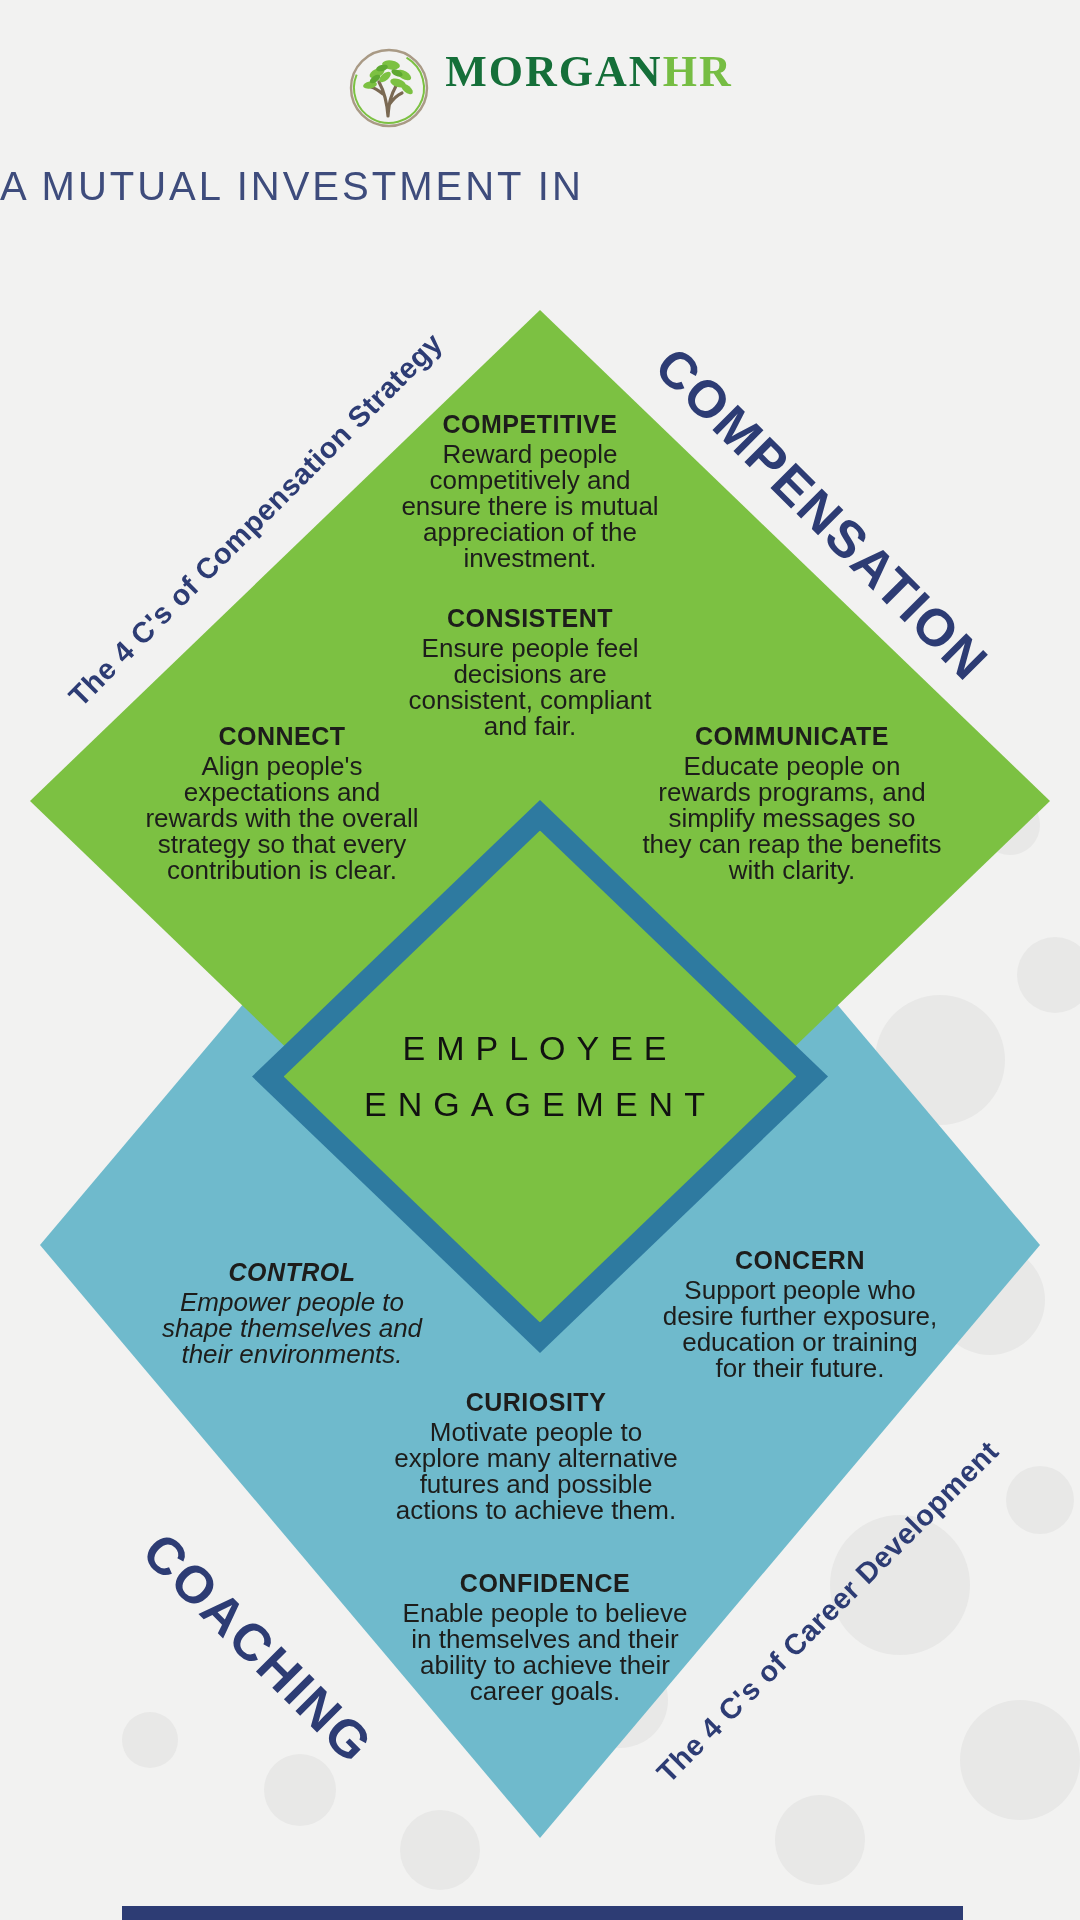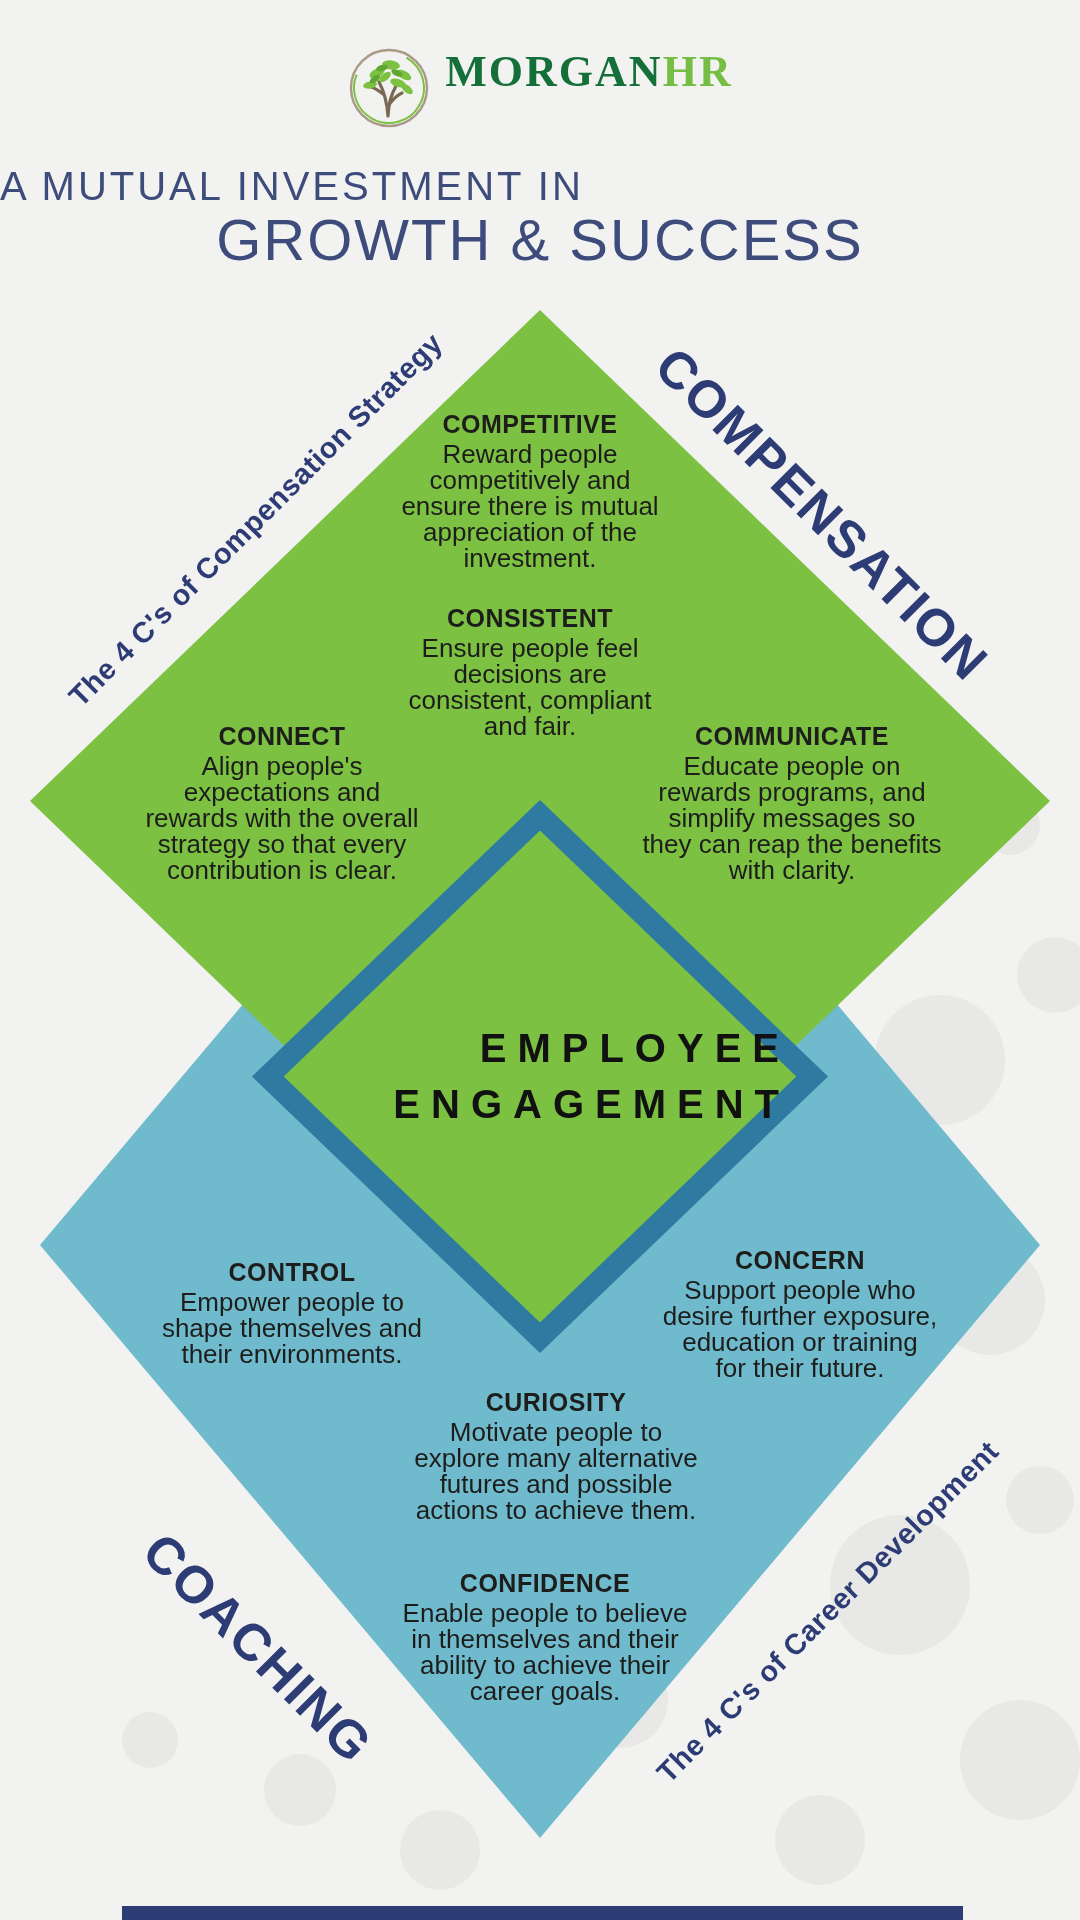--- a/index.html
+++ b/index.html
@@ -30,22 +30,22 @@
     font-size:40px;font-weight:300;letter-spacing:3px;color:#3e4c7c;}
   .title2{position:absolute;top:206px;left:0;width:100%;text-align:center;
     font-size:58px;font-weight:300;letter-spacing:2px;color:#3e4c7c;}
 
   
   .tblock{position:absolute;text-align:center;color:#1d1d1b;}
   .thead{font-size:25px;font-weight:800;letter-spacing:0.5px;}
   .tbody{font-size:26px;line-height:26px;white-space:pre-line;margin-top:2px;}
 
   
-  .engage{position:absolute;left:290px;top:1020px;width:500px;text-align:right;
-    color:#111;font-weight:700;font-size:40px;letter-spacing:11px;line-height:56px;
+  .engage{position:absolute;left:290px;top:1020px;width:500px;text-align:center;
+    color:#111;font-weight:400;font-size:34px;letter-spacing:11px;line-height:56px;
     white-space:pre-line;}
 
   
   .diag{position:absolute;white-space:nowrap;color:#2d3c74;font-weight:800;}
   .diag-small{font-size:29px;letter-spacing:0.5px;}
   .diag-big{font-size:52px;letter-spacing:2px;}
 
   .footer-bar{position:absolute;left:122px;bottom:0;width:841px;height:14px;background:#2d3c74;}
 </style>
 </head>
@@ -92,21 +92,20 @@
       <g fill="#5ea832">
         <ellipse cx="35" cy="22" rx="6" ry="3" transform="rotate(-15 35 22)"></ellipse>
         <ellipse cx="50" cy="27" rx="6" ry="3" transform="rotate(25 50 27)"></ellipse>
         <ellipse cx="28" cy="33" rx="6" ry="3" transform="rotate(-35 28 33)"></ellipse>
       </g>
     </svg>
     <div class="brand"><span class="morgan">MORGAN</span><span class="hr">HR</span></div>
   </div>
 
   <div class="title1">A MUTUAL INVESTMENT IN</div>
-  <div class="title2">GROWTH &amp; SUCCESS</div>
 
   <div class="tblock" style="left:360px;top:410px;width:340px;">
     <div class="thead">COMPETITIVE</div>
     <div class="tbody">Reward people
 competitively and
 ensure there is mutual
 appreciation of the
 investment.</div>
   </div>
   <div class="tblock" style="left:360px;top:604px;width:340px;">
@@ -129,34 +128,34 @@
     <div class="tbody">Educate people on
 rewards programs, and
 simplify messages so
 they can reap the benefits
 with clarity.</div>
   </div>
 
   <div class="engage">EMPLOYEE
 ENGAGEMENT</div>
 
-  <div class="tblock" style="left:122px;top:1258px;width:340px;">
+  <div class="tblock" style="left:122px;top:1258px;width:340px;font-style:italic;">
     <div class="thead">CONTROL</div>
     <div class="tbody">Empower people to
 shape themselves and
 their environments.</div>
   </div>
   <div class="tblock" style="left:630px;top:1246px;width:340px;">
     <div class="thead">CONCERN</div>
     <div class="tbody">Support people who
 desire further exposure,
 education or training
 for their future.</div>
   </div>
-  <div class="tblock" style="left:376px;top:1388px;width:360px;">
+  <div class="tblock" style="left:356px;top:1388px;width:360px;">
     <div class="thead">CURIOSITY</div>
     <div class="tbody">Motivate people to
 explore many alternative
 futures and possible
 actions to achieve them.</div>
   </div>
   <div class="tblock" style="left:365px;top:1562px;width:360px;margin-top:7px;">
     <div class="thead">CONFIDENCE</div>
     <div class="tbody">Enable people to believe
 in themselves and their

